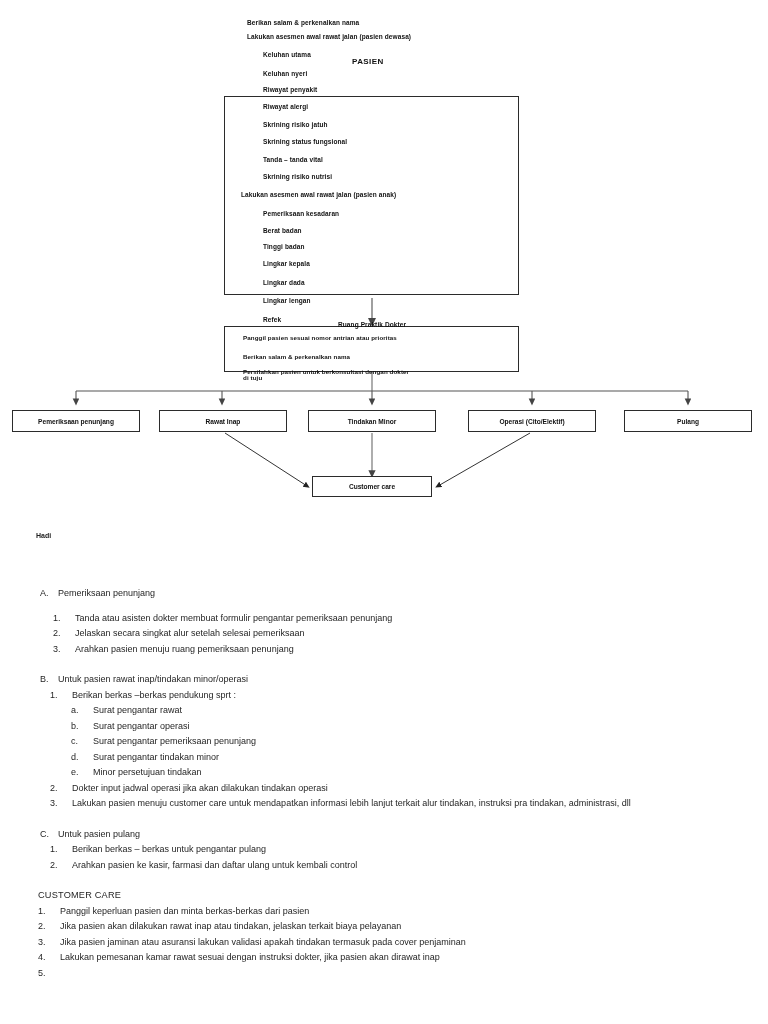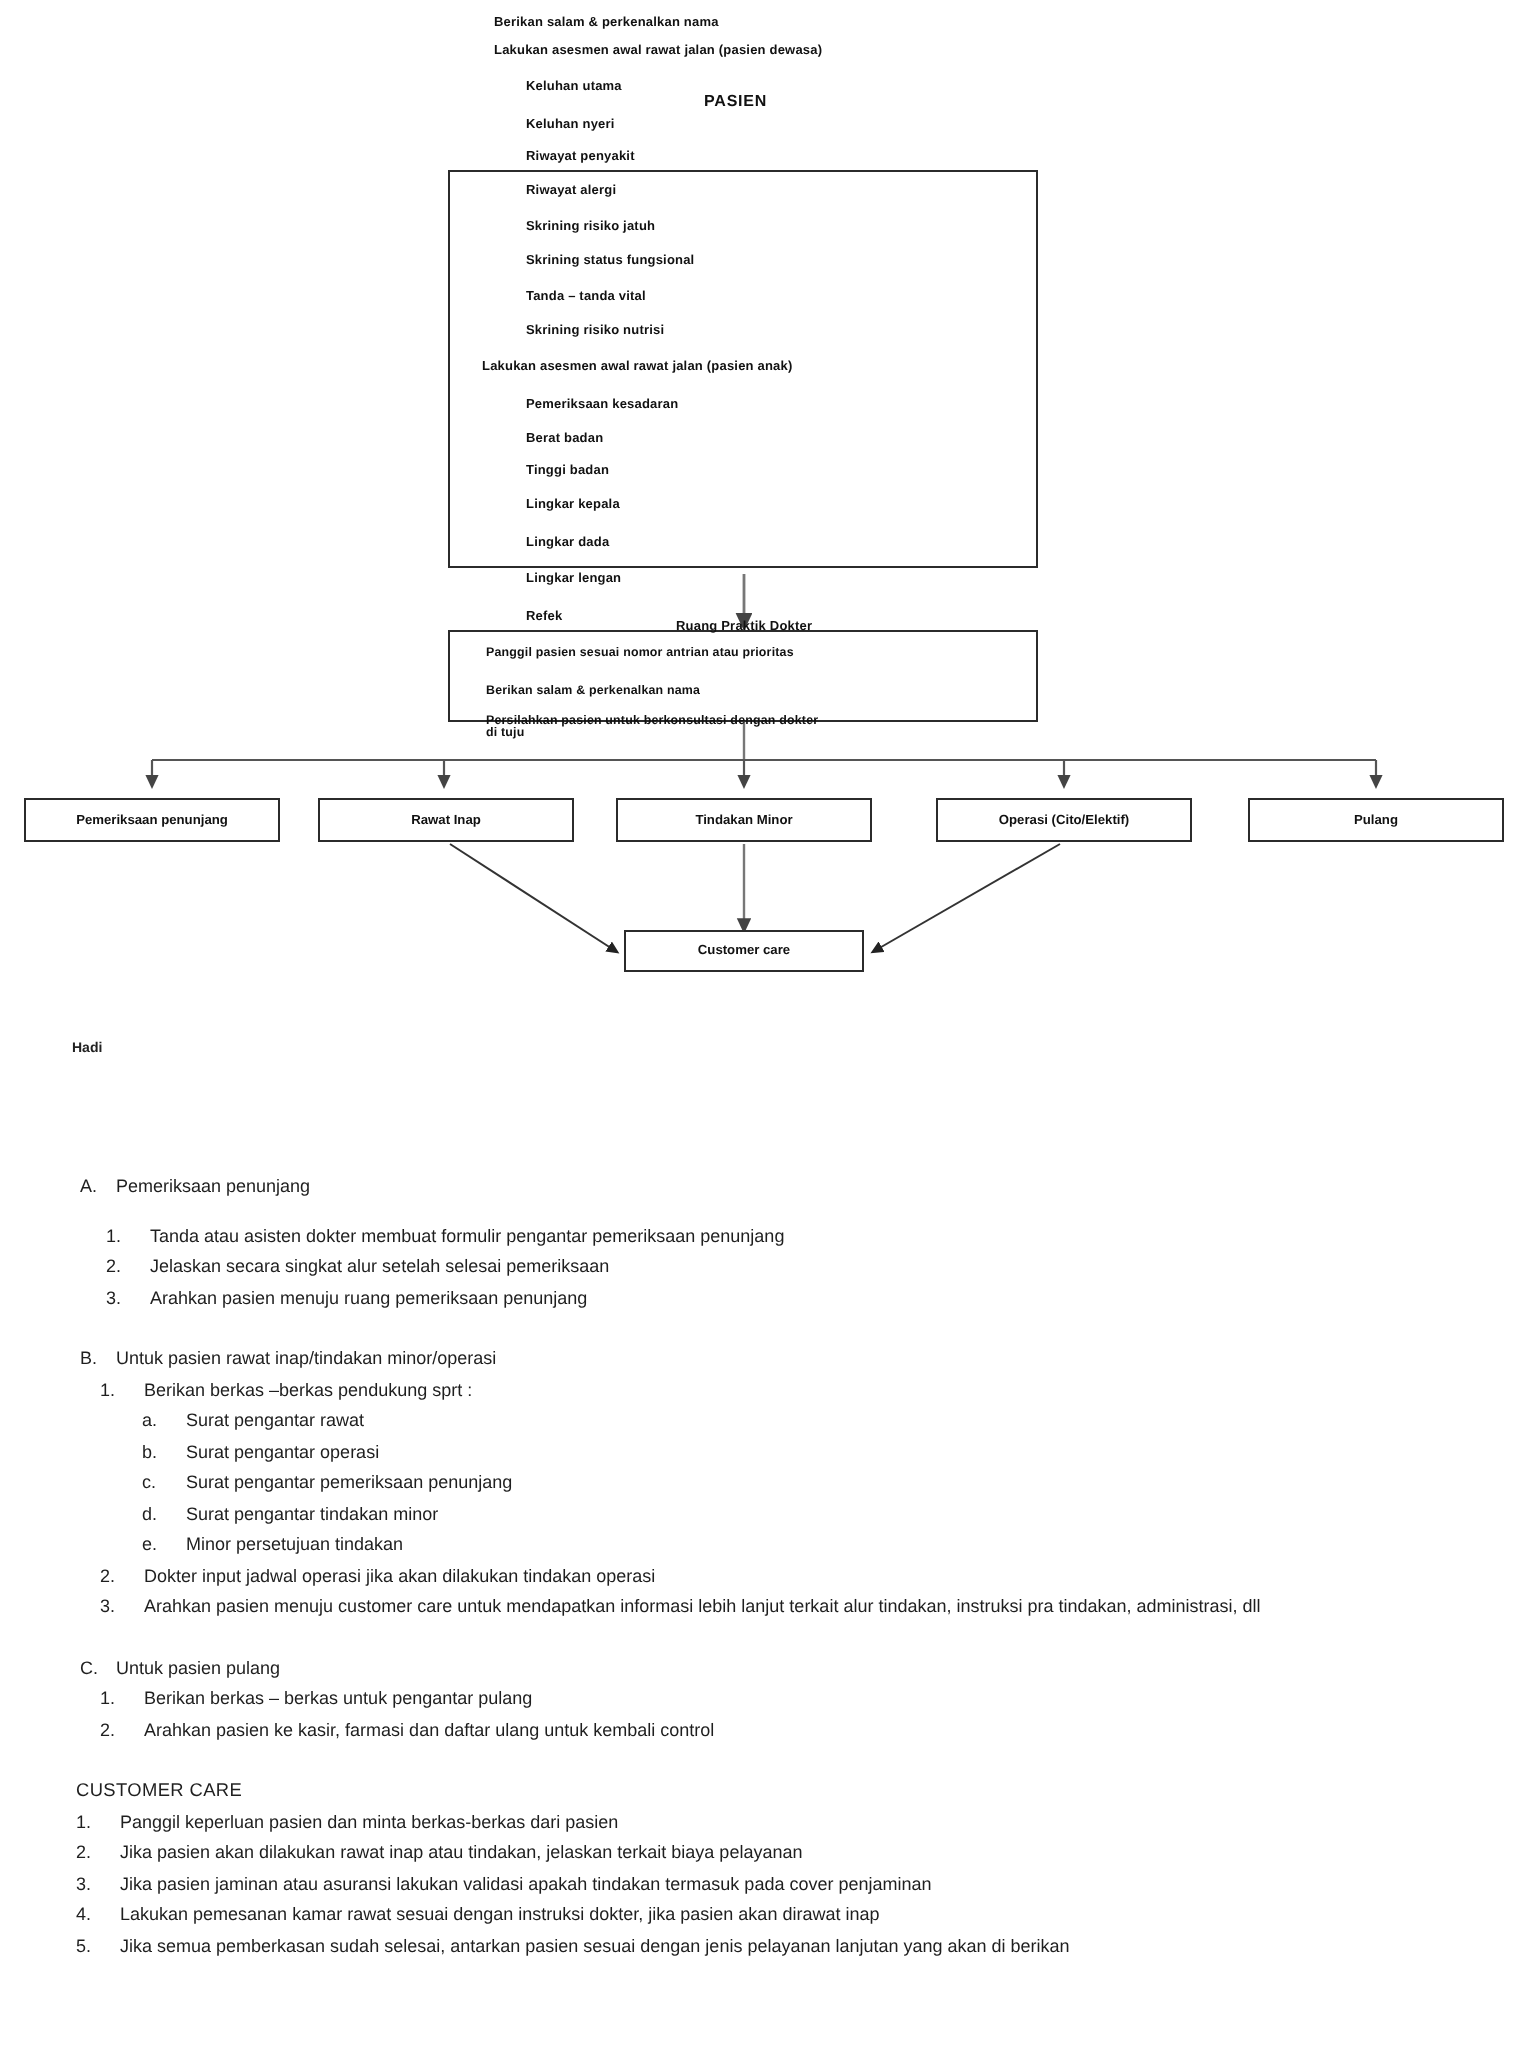--- a/index.html
+++ b/index.html
@@ -12,21 +12,21 @@
     height: 1024px;
     position: relative;
     font-family: "Liberation Sans", sans-serif;
     color: #1a1a1a;
     overflow: hidden;
   }
 
   
   #flowchart {
     position: absolute;
-    left: 0; top: 5px;
+    left: 0; top: 16px;
     width: 768px;
     height: 550px;
   }
   .fc-text {
     position: absolute;
     font-size: 6.5px;
     font-weight: bold;
     letter-spacing: 0.1px;
     white-space: nowrap;
     color: #111;
@@ -254,21 +254,21 @@
     <div class="row r-aa">
       <span class="mk">e.</span>
       <span>Minor persetujuan tindakan</span>
     </div>
     <div class="row r-1b">
       <span class="mk">2.</span>
       <span>Dokter input jadwal operasi jika akan dilakukan tindakan operasi</span>
     </div>
     <div class="row r-1b">
       <span class="mk">3.</span>
-      <span>Arahkan pasien menuju customer care untuk mendapatkan informasi lebih lanjut terkait alur tindakan, instruksi pra tindakan, administrasi, dll</span>
+      <span>Lakukan pasien menuju customer care untuk mendapatkan informasi lebih lanjut terkait alur tindakan, instruksi pra tindakan, administrasi, dll</span>
     </div>
   </div>
 
   <div class="gap-md"></div>
 
   <div class="sec">
     <div class="row r-a">
       <span class="mk">C.</span>
       <span>Untuk pasien pulang</span>
     </div>
@@ -297,17 +297,16 @@
     <div class="row r-cc">
       <span class="mk">3.</span>
       <span>Jika pasien jaminan atau asuransi lakukan validasi apakah tindakan termasuk pada cover penjaminan</span>
     </div>
     <div class="row r-cc">
       <span class="mk">4.</span>
       <span>Lakukan pemesanan kamar rawat sesuai dengan instruksi dokter, jika pasien akan dirawat inap</span>
     </div>
     <div class="row r-cc">
       <span class="mk">5.</span>
-      <span>Jika semua pemberkasan sudah selesai, antarkan pasien sesuai dengan jenis pelayanan lanjutan yang akan di berikan</span>
     </div>
   </div>
 
 </div>
 
 </body></html>

